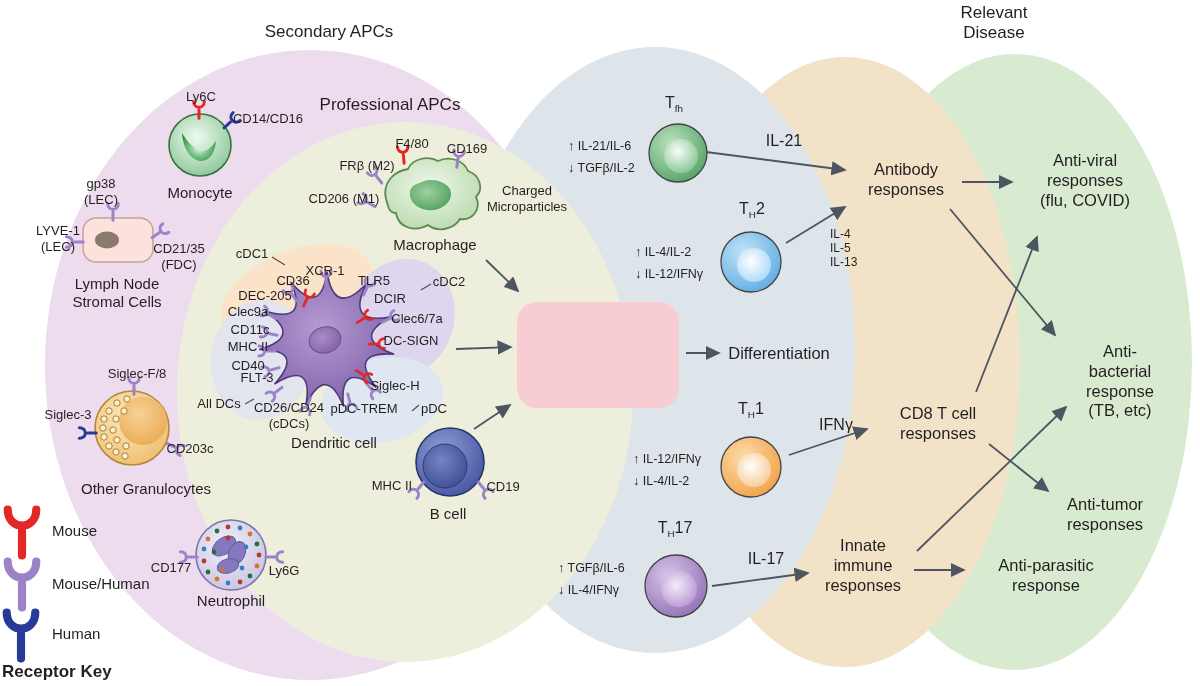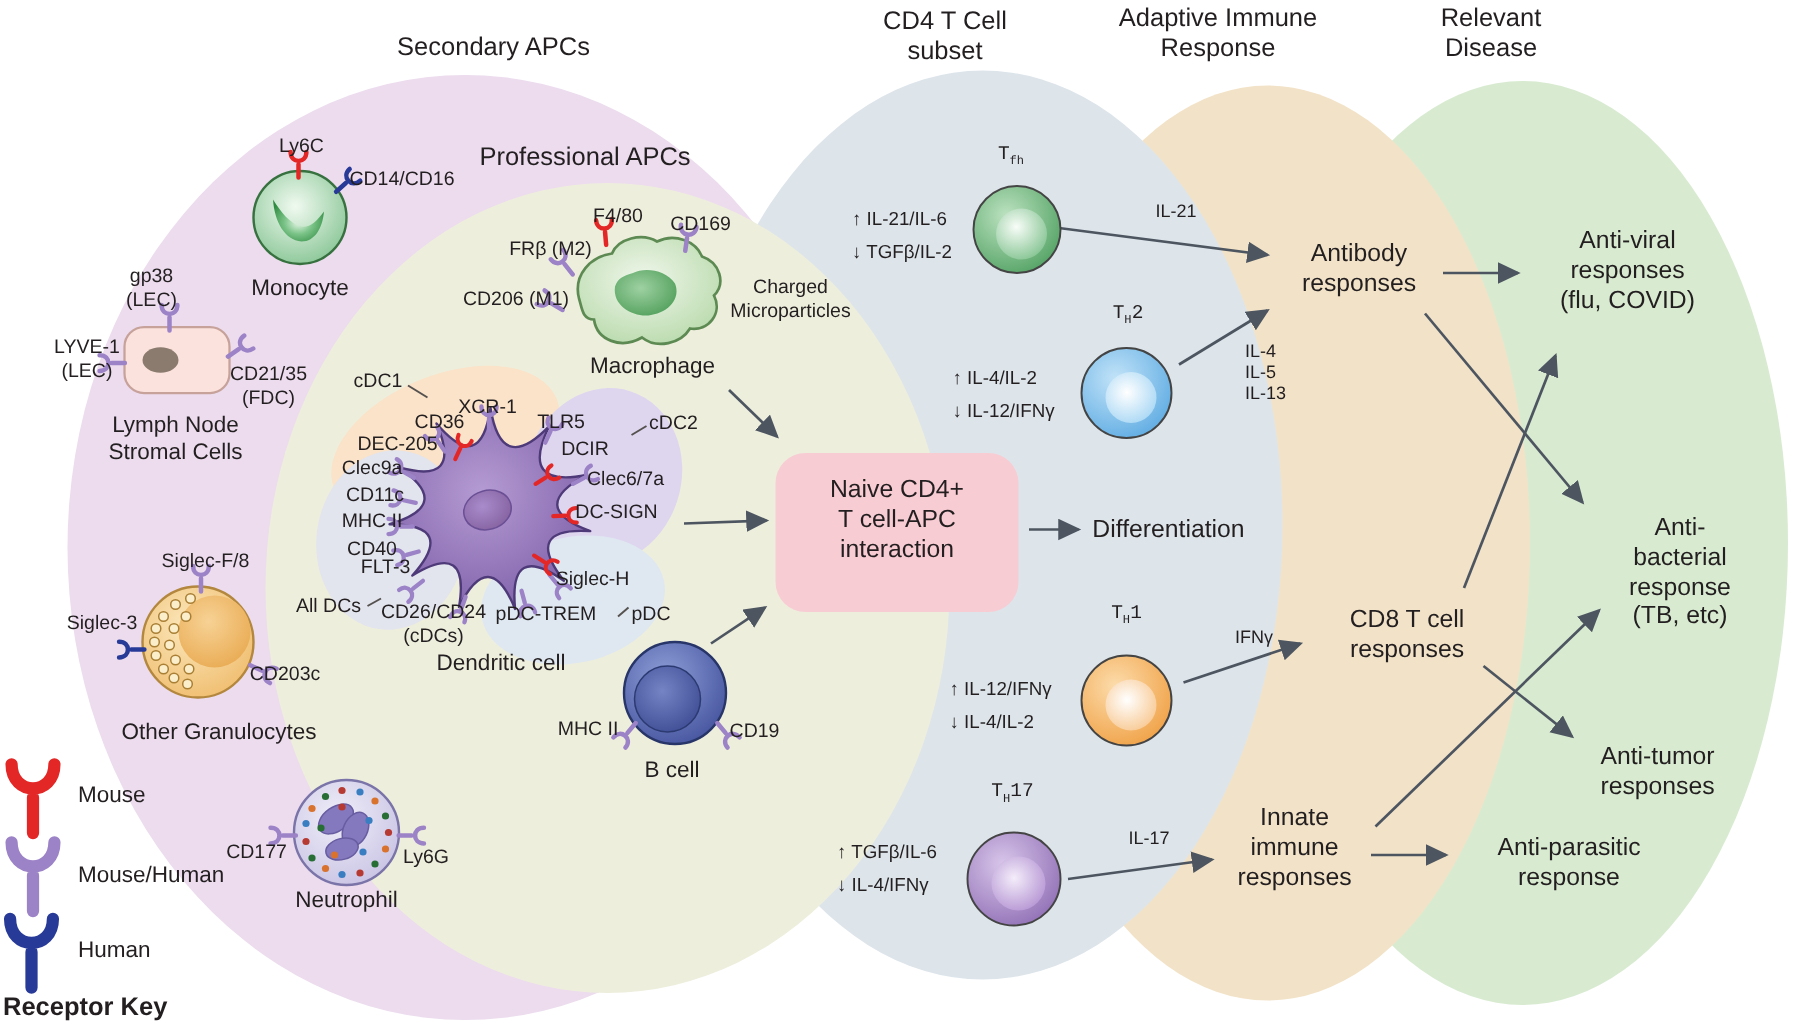--- a/index.html
+++ b/index.html
@@ -2,29 +2,29 @@
 <html><head>
 <meta charset="utf-8">
 <style>
   html,body{margin:0;padding:0;background:#ffffff;}
   .fig{position:relative;width:1200px;height:686px;background:#ffffff;overflow:hidden;
        font-family:"Liberation Sans", sans-serif;color:#231f20;}
   .fig svg.canvas{position:absolute;left:0;top:0;}
   .lbl{position:absolute;transform:translate(-50%,-50%);white-space:pre-line;text-align:center;
        line-height:1.22;color:#231f20;}
   .lbl-l{transform:translate(0,-50%);text-align:left;}
-  .s12{font-size:12px;}
+  .s12{font-size:16px;}
   .s13{font-size:13px;}
   .s15{font-size:15px;}
   .s16{font-size:16.5px;line-height:1.2;}
   .s17{font-size:17px;line-height:1.2;}
   .b{font-weight:bold;text-align:center;}
   .cyto{font-size:12.5px;line-height:1.75;}
   .sec3{font-size:12px;line-height:1.18;}
-  .tc{font-size:13px;font-family:Liberation Mono, monospace;}
+  .tc{font-size:16px;}
   .tc sub{font-size:62%;}
   .rp{stroke:#9c82c6;}
   .rr{stroke:#e32726;}
   .rb{stroke:#283a97;}
 </style>
 </head>
 <body>
 
 <div class="fig">
 
@@ -285,24 +285,20 @@
     <use href="#recY" class="rp" transform="translate(479,483) rotate(140) scale(1.25)"></use>
 
     <use href="#recY" transform="translate(22,552) scale(3.4)" stroke="#e32726"></use>
     <use href="#recY" transform="translate(22,604) scale(3.4)" stroke="#9c82c6"></use>
     <use href="#recY" transform="translate(21,655) scale(3.4)" stroke="#283a97"></use>
   </g>
 </svg>
 
 <div class="lbl s17" style="left:329px;top:32px">Secondary APCs</div>
 <div class="lbl s17" style="left:390px;top:105px">Professional APCs</div>
-<div class="lbl s17" style="left:630px;top:25px">CD4 T Cell
-subset</div>
-<div class="lbl s17" style="left:812px;top:23px">Adaptive Immune
-Response</div>
 <div class="lbl s17" style="left:994px;top:23px">Relevant
 Disease</div>
 
 <div class="lbl s13" style="left:201px;top:97px">Ly6C</div>
 <div class="lbl s13" style="left:268px;top:119px">CD14/CD16</div>
 <div class="lbl s15" style="left:200px;top:193px">Monocyte</div>
 
 <div class="lbl s13" style="left:101px;top:192px">gp38
 (LEC)</div>
 <div class="lbl s13" style="left:58px;top:239px">LYVE-1
@@ -353,23 +349,20 @@
 <div class="lbl s13" style="left:289px;top:416px">CD26/CD24
 (cDCs)</div>
 <div class="lbl s13" style="left:364px;top:409px">pDC-TREM</div>
 <div class="lbl s13" style="left:434px;top:409px">pDC</div>
 <div class="lbl s15" style="left:334px;top:443px">Dendritic cell</div>
 
 <div class="lbl s13" style="left:392px;top:486px">MHC II</div>
 <div class="lbl s13" style="left:503px;top:487px">CD19</div>
 <div class="lbl s15" style="left:448px;top:514px">B cell</div>
 
-<div class="lbl s16" style="left:598px;top:347px">Naive CD4+
-T cell-APC
-interaction</div>
 <div class="lbl s16" style="left:779px;top:354px">Differentiation</div>
 
 <div class="lbl tc" style="left:674px;top:104px"><span>T</span><sub>fh</sub><span></span></div>
 <div class="lbl lbl-l cyto" style="left:568px;top:158px">↑ IL-21/IL-6
 ↓ TGFβ/IL-2</div>
 <div class="lbl s12" style="left:784px;top:141px">IL-21</div>
 
 <div class="lbl tc" style="left:752px;top:210px"><span>T</span><sub>H</sub><span>2</span></div>
 <div class="lbl lbl-l cyto" style="left:635px;top:264px">↑ IL-4/IL-2
 ↓ IL-12/IFNγ</div>

